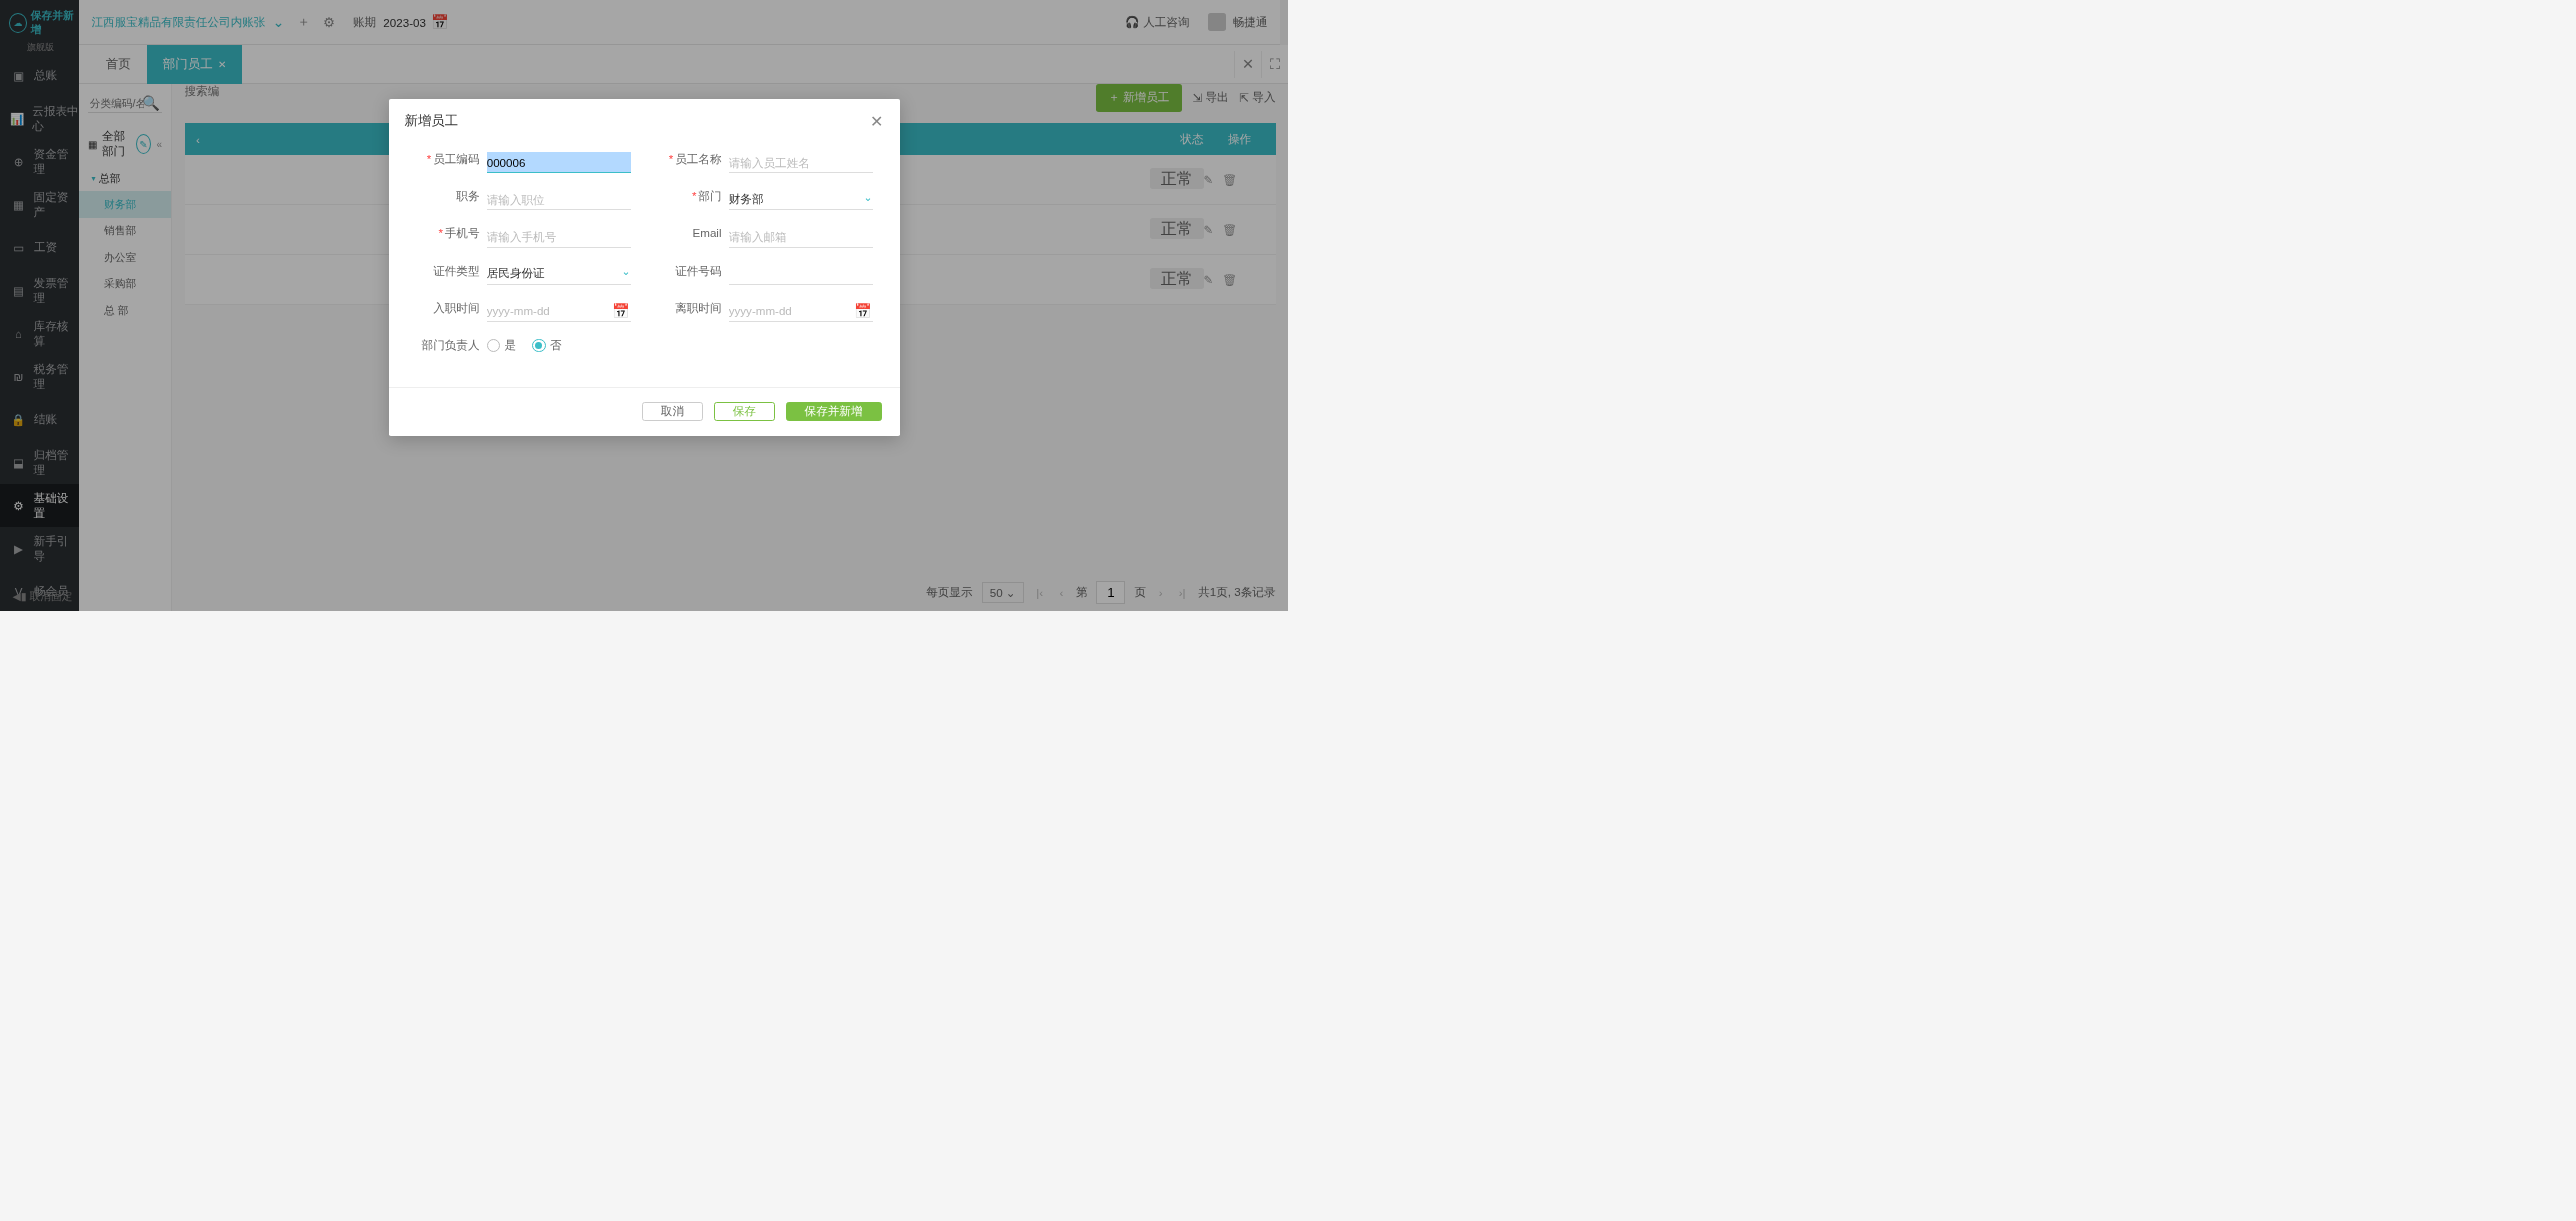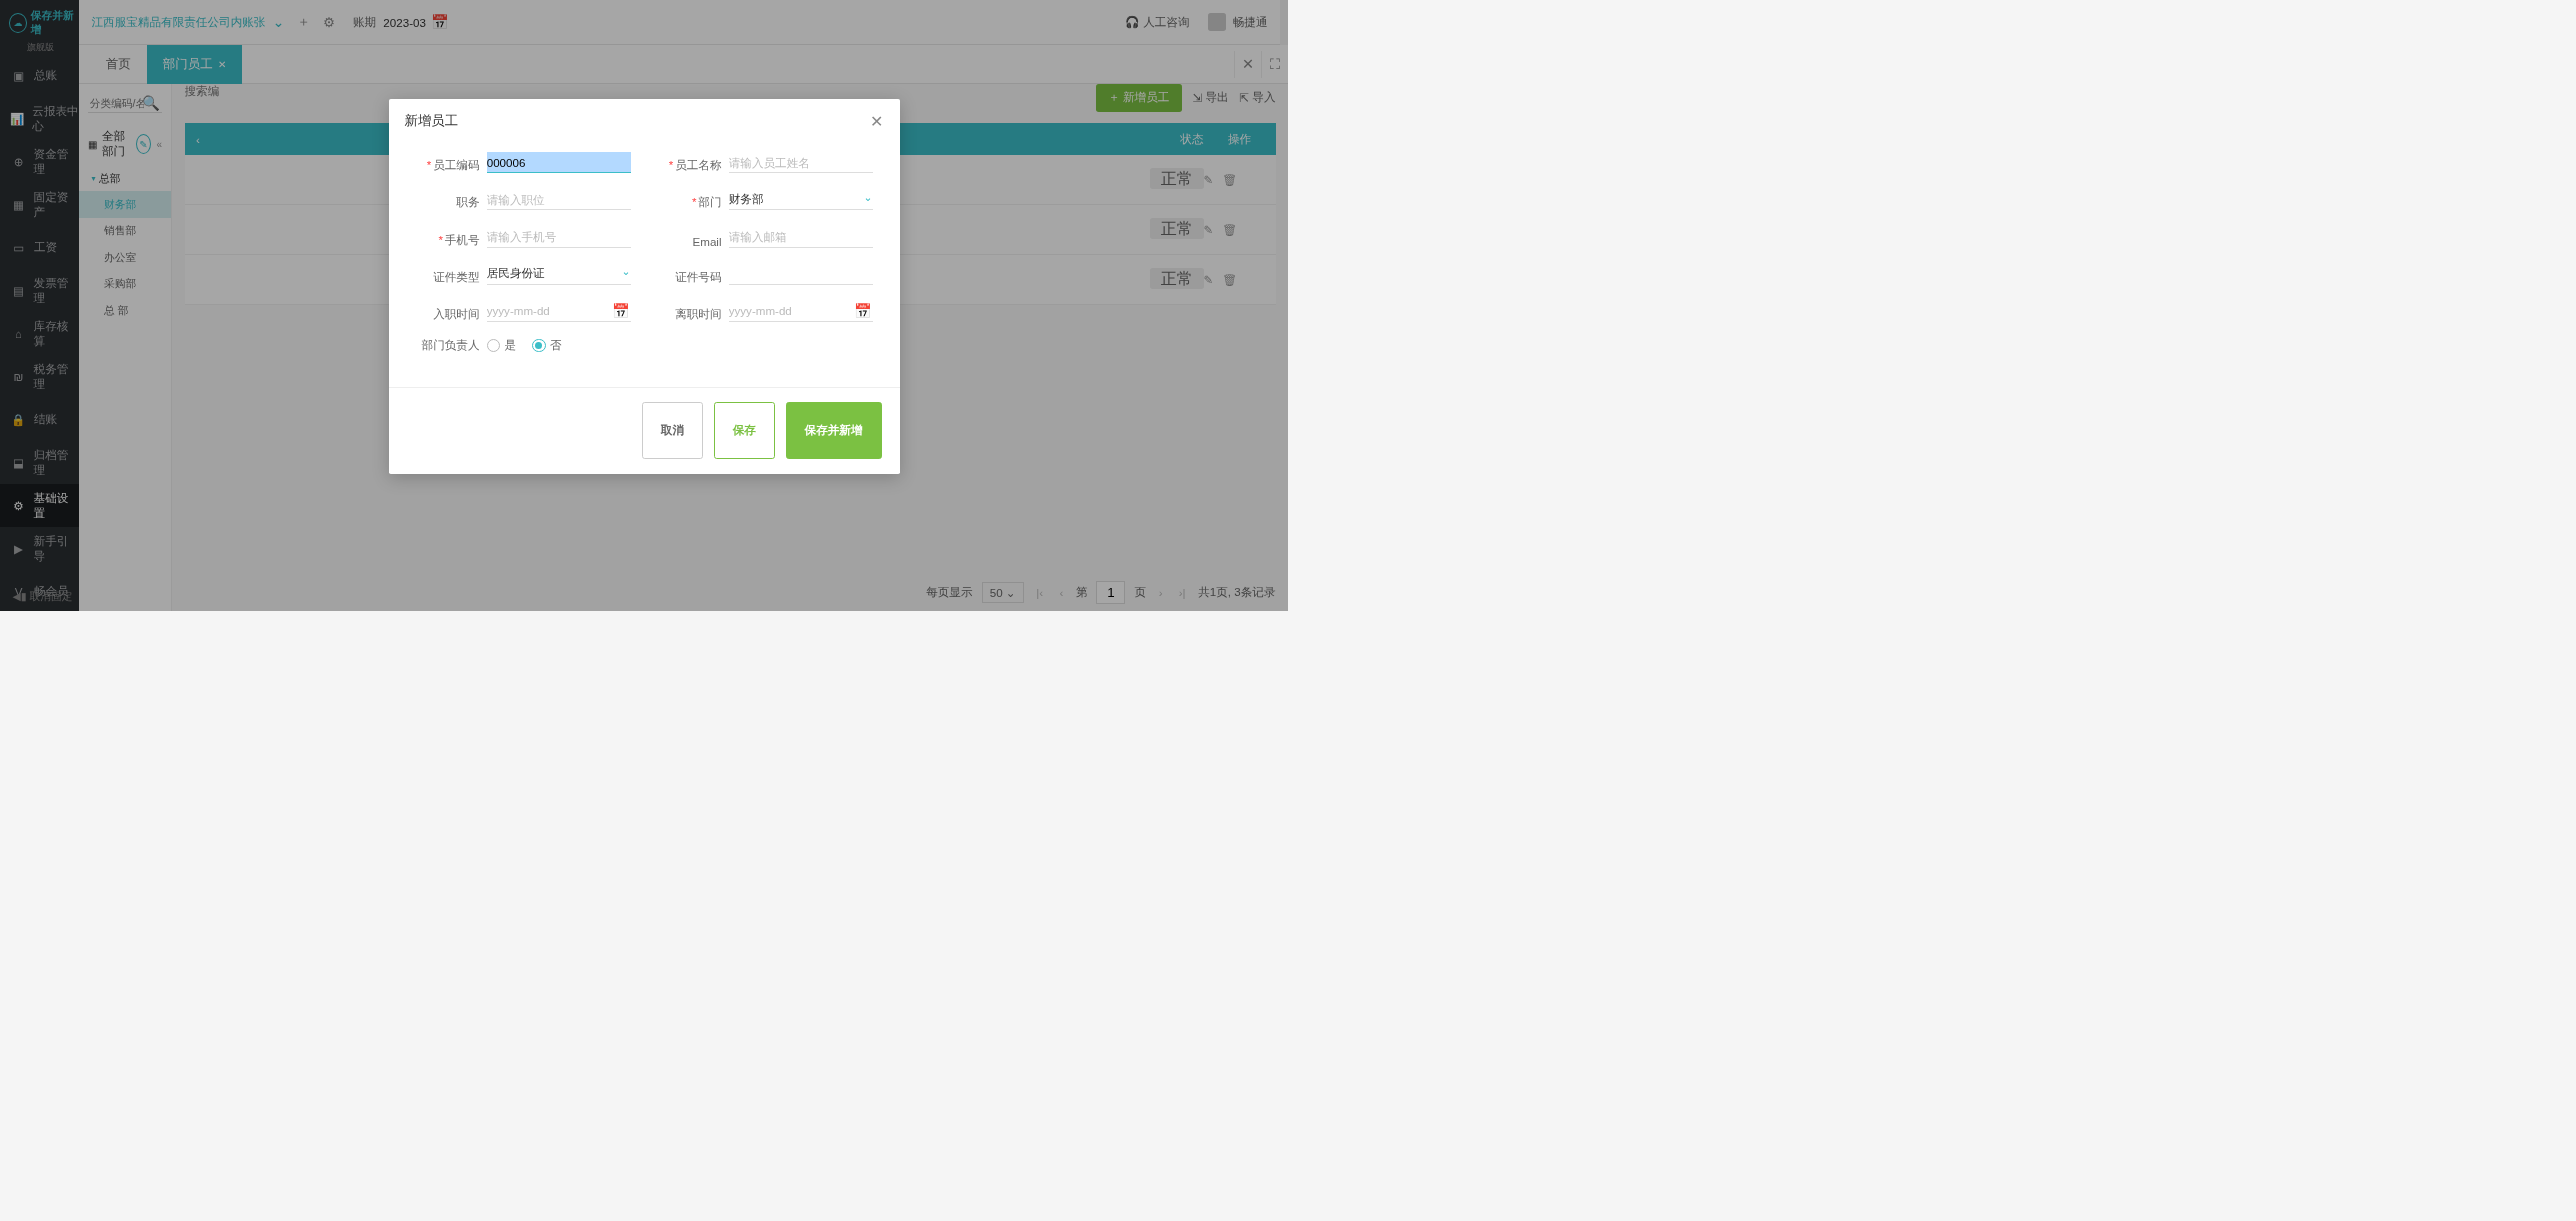--- a/index.html
+++ b/index.html
@@ -78,37 +78,37 @@
     
     
     .overlay { position: absolute; inset: 0; background: rgba(0,0,0,0.35); display: flex; align-items: flex-start; justify-content: center; padding-top: 99px; }
     
     
     .modal { width: 511px; background: #fff; border-radius: 1.8px; box-shadow: 0 3.6px 18px rgba(0,0,0,0.2); }
     .modal-header { display: flex; align-items: center; padding: 12.5px 16px; font-size: 13.4px; font-weight: 500; color: #333; }
     .modal-close { margin-left: auto; font-size: 16px; color: #888; cursor: pointer; }
     .modal-body { padding: 9px 27px 18px; }
     .form-row { display: flex; gap: 27px; margin-bottom: 16px; }
-    .form-field { flex: 1; display: flex; align-items: flex-end; }
+    .form-field { flex: 1; display: flex; align-items: flex-start; }
     .field-label { width: 64px; text-align: right; font-size: 11.6px; color: #666; margin-right: 7.2px; flex-shrink: 0; }
     .required { color: #f44; margin-right: 1.8px; }
     .field-input-wrap { flex: 1; border-bottom: 0.9px solid #ddd; position: relative; }
     .field-input-wrap.highlight { border-bottom: 1.8px solid #3bbec8; }
     .field-input { width: 100%; border: none; outline: none; font-size: 11.6px; padding: 3.6px 0; color: #333; }
     .field-input::placeholder { color: #bbb; }
     .field-value-selected { font-size: 11.6px; padding: 3.6px 0; display: block; background: #b3d9ff; }
     .field-dropdown-icon { position: absolute; right: 0; top: 1.8px; color: #3bbec8; font-size: 10.7px; cursor: pointer; }
     .field-cal-icon { position: absolute; right: 0; top: 1.8px; color: #3bbec8; cursor: pointer; }
     .radio-group { display: flex; gap: 16px; }
     .radio-opt { display: flex; align-items: center; font-size: 11.6px; color: #666; cursor: pointer; }
     .radio-circle { width: 13.4px; height: 13.4px; border: 1.3px solid #bbb; border-radius: 50%; margin-right: 4.5px; display: flex; align-items: center; justify-content: center; }
     .radio-circle.checked { border-color: #3bbec8; }
     .radio-dot { width: 7.2px; height: 7.2px; background: #3bbec8; border-radius: 50%; }
     .modal-footer { display: flex; justify-content: flex-end; gap: 10.7px; padding: 14.3px 18px; border-top: 0.9px solid #eee; }
-    .btn { padding: 20px 18px; font-size: 11.6px; border-radius: 2.7px; cursor: pointer; font-weight: bold; }
+    .btn { padding: 1px 18px; font-size: 11.6px; border-radius: 2.7px; cursor: pointer; }
     .btn-default { background: #fff; border: 0.9px solid #ccc; color: #666; }
     .btn-outline-green { background: #fff; border: 0.9px solid #7bc142; color: #7bc142; }
     .btn-green { background: #7bc142; border: 0.9px solid #7bc142; color: #fff; }
   </style>
 </head>
 <body>
 
 <div class="sidebar">
   <div class="logo-area">
     <div class="logo-icon">☁</div>

